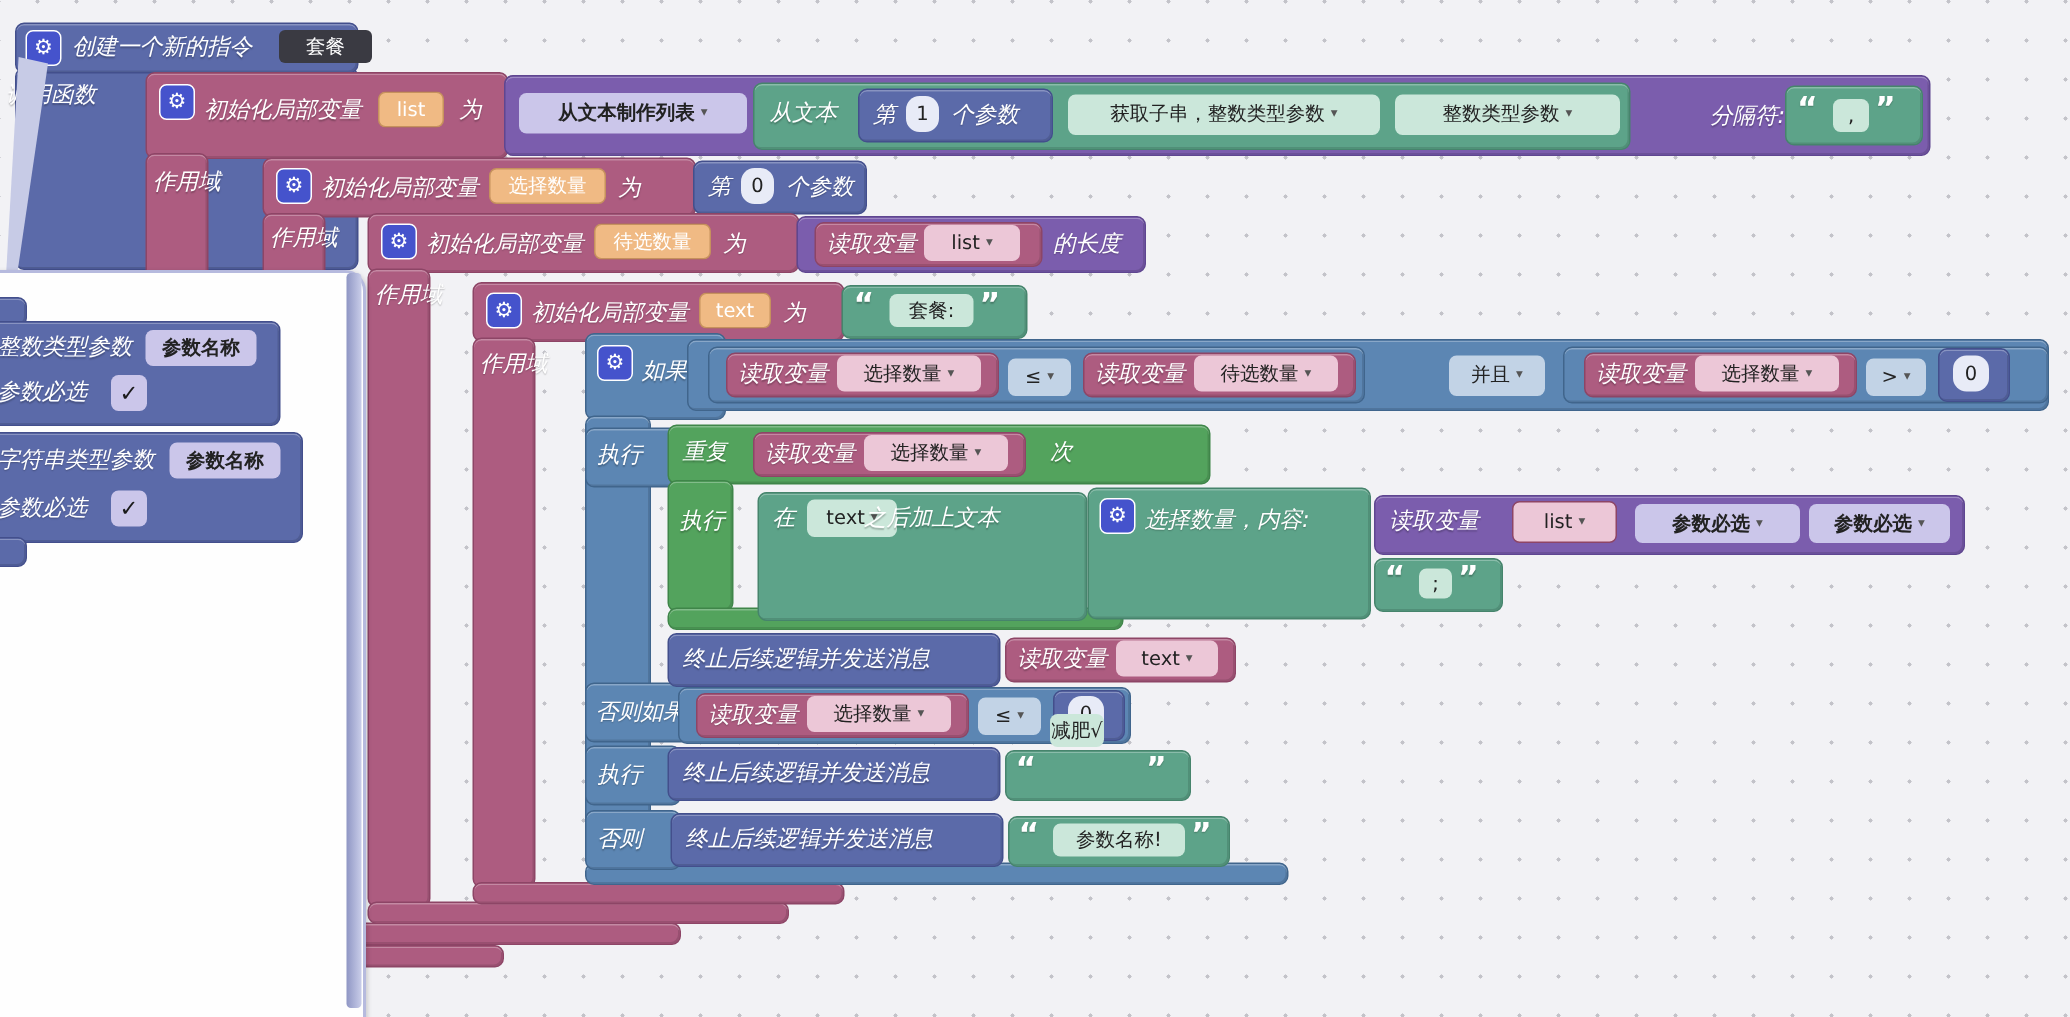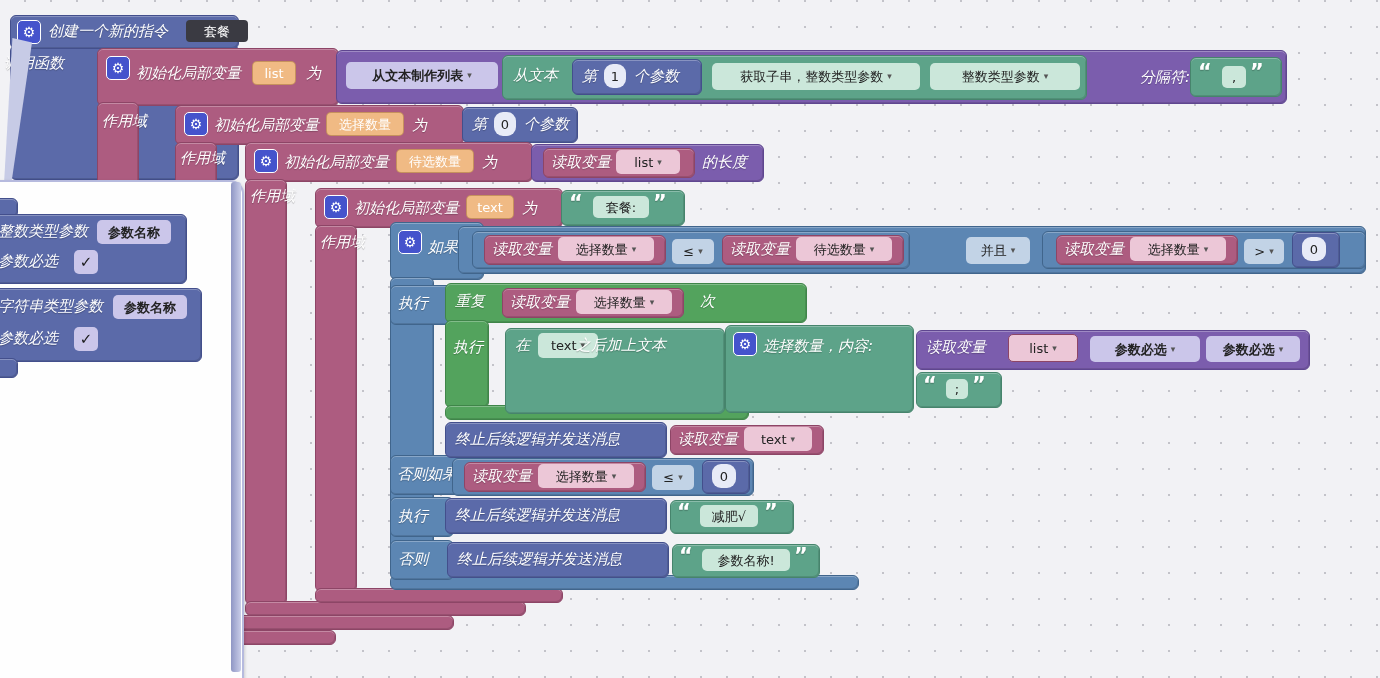--- a/index.html
+++ b/index.html
@@ -259,21 +259,21 @@
       <span>≤</span>
       <span class="arr">▾</span>
     </div>
   <div class="blk b-blue" style="left:702px;top:460px;width:46px;height:32px"></div>
   <div class="fld f-num" style="left:712px;top:464px;width:24px;height:24px">0</div>
 
   <div class="blk b-blue" style="left:445px;top:498px;width:220px;height:34px"></div>
   <div class="lbl" style="left:455px;top:508px">终止后续逻辑并发送消息</div>
   <div class="blk b-teal" style="left:670px;top:500px;width:122px;height:32px"></div>
   <div class="q" style="left:677px;top:502px">“</div>
-  <div class="fld f-green" style="left:700px;top:505px;width:58px;height:22px">减肥√</div>
+  <div class="fld f-green" style="left:700px;top:476px;width:36px;height:22px">减肥√</div>
   <div class="q" style="left:764px;top:502px">”</div>
 
   <div class="blk b-blue" style="left:447px;top:542px;width:220px;height:34px"></div>
   <div class="lbl" style="left:457px;top:552px">终止后续逻辑并发送消息</div>
   <div class="blk b-teal" style="left:672px;top:544px;width:146px;height:32px"></div>
   <div class="q" style="left:679px;top:546px">“</div>
   <div class="fld f-green" style="left:702px;top:549px;width:88px;height:22px">参数名称!</div>
   <div class="q" style="left:794px;top:546px">”</div>
 
   <div class="wedge" style="left:4px;top:38px;width:28px;height:146px;z-index:38"></div>

